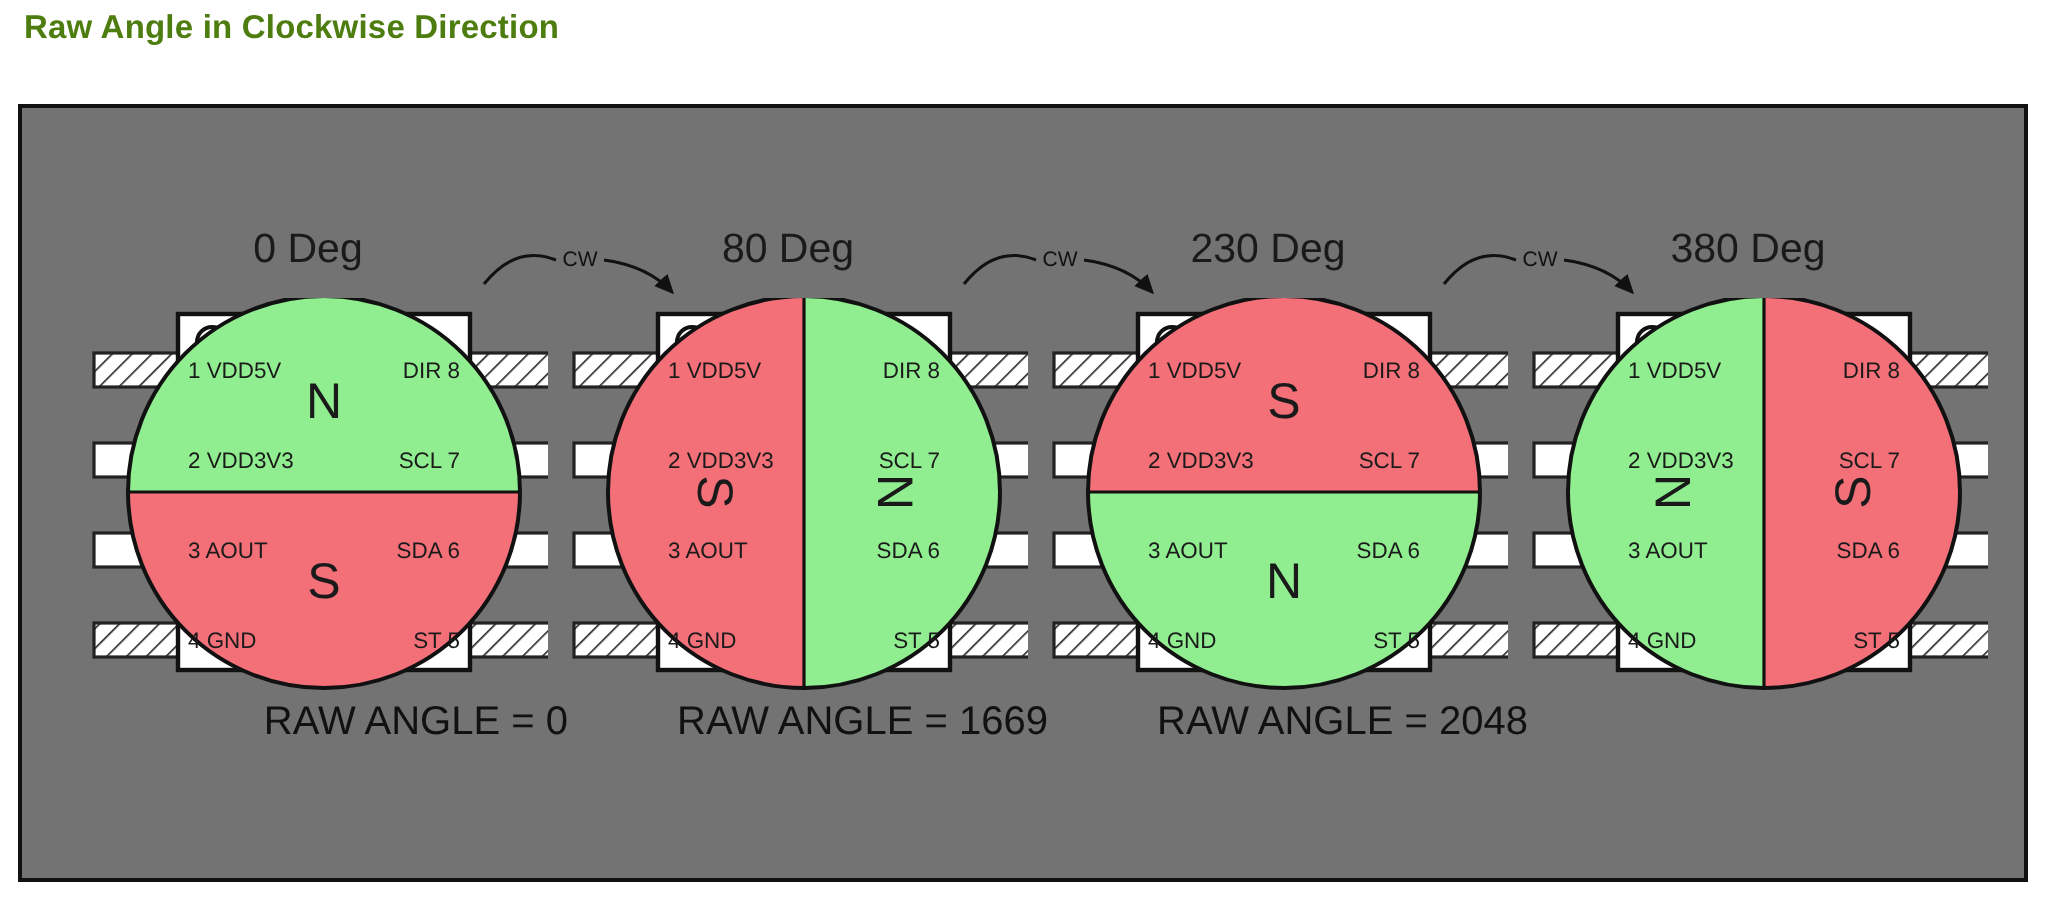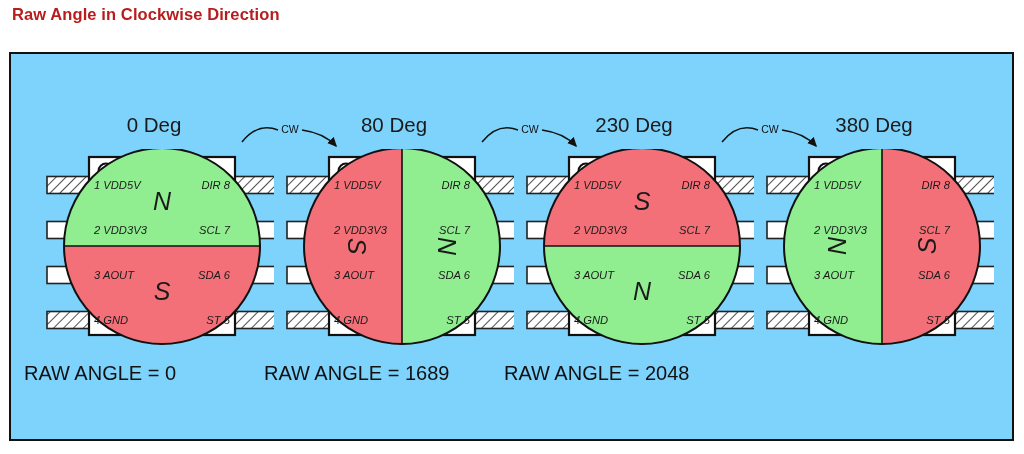--- a/index.html
+++ b/index.html
@@ -10,31 +10,31 @@
     font-family: "Liberation Sans", sans-serif;
     overflow: hidden;
   }
   #root { position: relative; width: 1024px; height: 454px; background: #fff; }
 
   .page-title {
     position: absolute;
     left: 12px; top: 5px;
     font-size: 16.5px;
     font-weight: bold;
-    color: #b91c1c;
+    color: #4d7c0f;
     letter-spacing: 0.1px;
     white-space: nowrap;
   }
 
   .figure-frame {
     position: absolute;
     left: 9px; top: 52px;
     width: 1005px; height: 389px;
     border: 2.5px solid #111111;
-    background: #7dd3fc;
+    background: #737373;
   }
 
   .panels {
     position: absolute;
     left: 0; top: 0; right: 0; bottom: 0;
   }
 
   .panel { position: absolute; top: 0; width: 240px; height: 389px; }
   .panel-0 { left: 23px; }
   .panel-1 { left: 263px; }
@@ -47,30 +47,30 @@
     width: 240px;
     text-align: center;
     font-size: 20.5px;
     color: #1a1a1a;
     white-space: nowrap;
   }
 
   .chip-area {
     position: absolute;
     left: 0; top: 95px;
-    width: 240px; height: 200px; font-style: italic;
+    width: 240px; height: 200px;
   }
 
   .chip-svg { position: absolute; left: 0; top: 0; }
 
   .raw-caption {
     position: absolute;
-    left: -10px; top: 308px;
+    left: -10px; top: 296px;
     width: 260px;
-    text-align: left;
+    text-align: right;
     font-size: 20px;
     color: #111111;
     white-space: nowrap;
   }
 
   .cw-arrow {
     position: absolute;
     top: 62px;
     width: 110px; height: 48px;
   }
@@ -188,21 +188,21 @@
                 <text x="60" y="175" class="pin-text" text-anchor="start">4 GND</text>
                 <text x="196" y="40" class="pin-text" text-anchor="end">DIR 8</text>
                 <text x="196" y="85" class="pin-text" text-anchor="end">SCL 7</text>
                 <text x="196" y="130" class="pin-text" text-anchor="end">SDA 6</text>
                 <text x="196" y="175" class="pin-text" text-anchor="end">ST 5</text>
               </g>
               <text x="173.08" y="97" class="pole-text" text-anchor="middle" dominant-baseline="central" transform="rotate(90 173.08 97)">N</text>
               <text x="82.91999999999999" y="97" class="pole-text" text-anchor="middle" dominant-baseline="central" transform="rotate(90 82.91999999999999 97)">S</text>
             </svg>
           </div>
-          <div class="raw-caption">RAW ANGLE = 1689</div>
+          <div class="raw-caption">RAW ANGLE = 1669</div>
         </div>
         <div class="panel panel-2">
           <div class="deg-label">230 Deg</div>
           <div class="chip-area">
             <svg class="chip-svg" width="240" height="200" viewBox="0 0 240 200">
               <defs>
                 <pattern id="hatch-2" width="7" height="7" patternTransform="rotate(45)" patternUnits="userSpaceOnUse">
                   <rect width="7" height="7" fill="#ffffff"></rect>
                   <line x1="0" y1="0" x2="0" y2="7" stroke="#222" stroke-width="1.6"></line>
                 </pattern>

